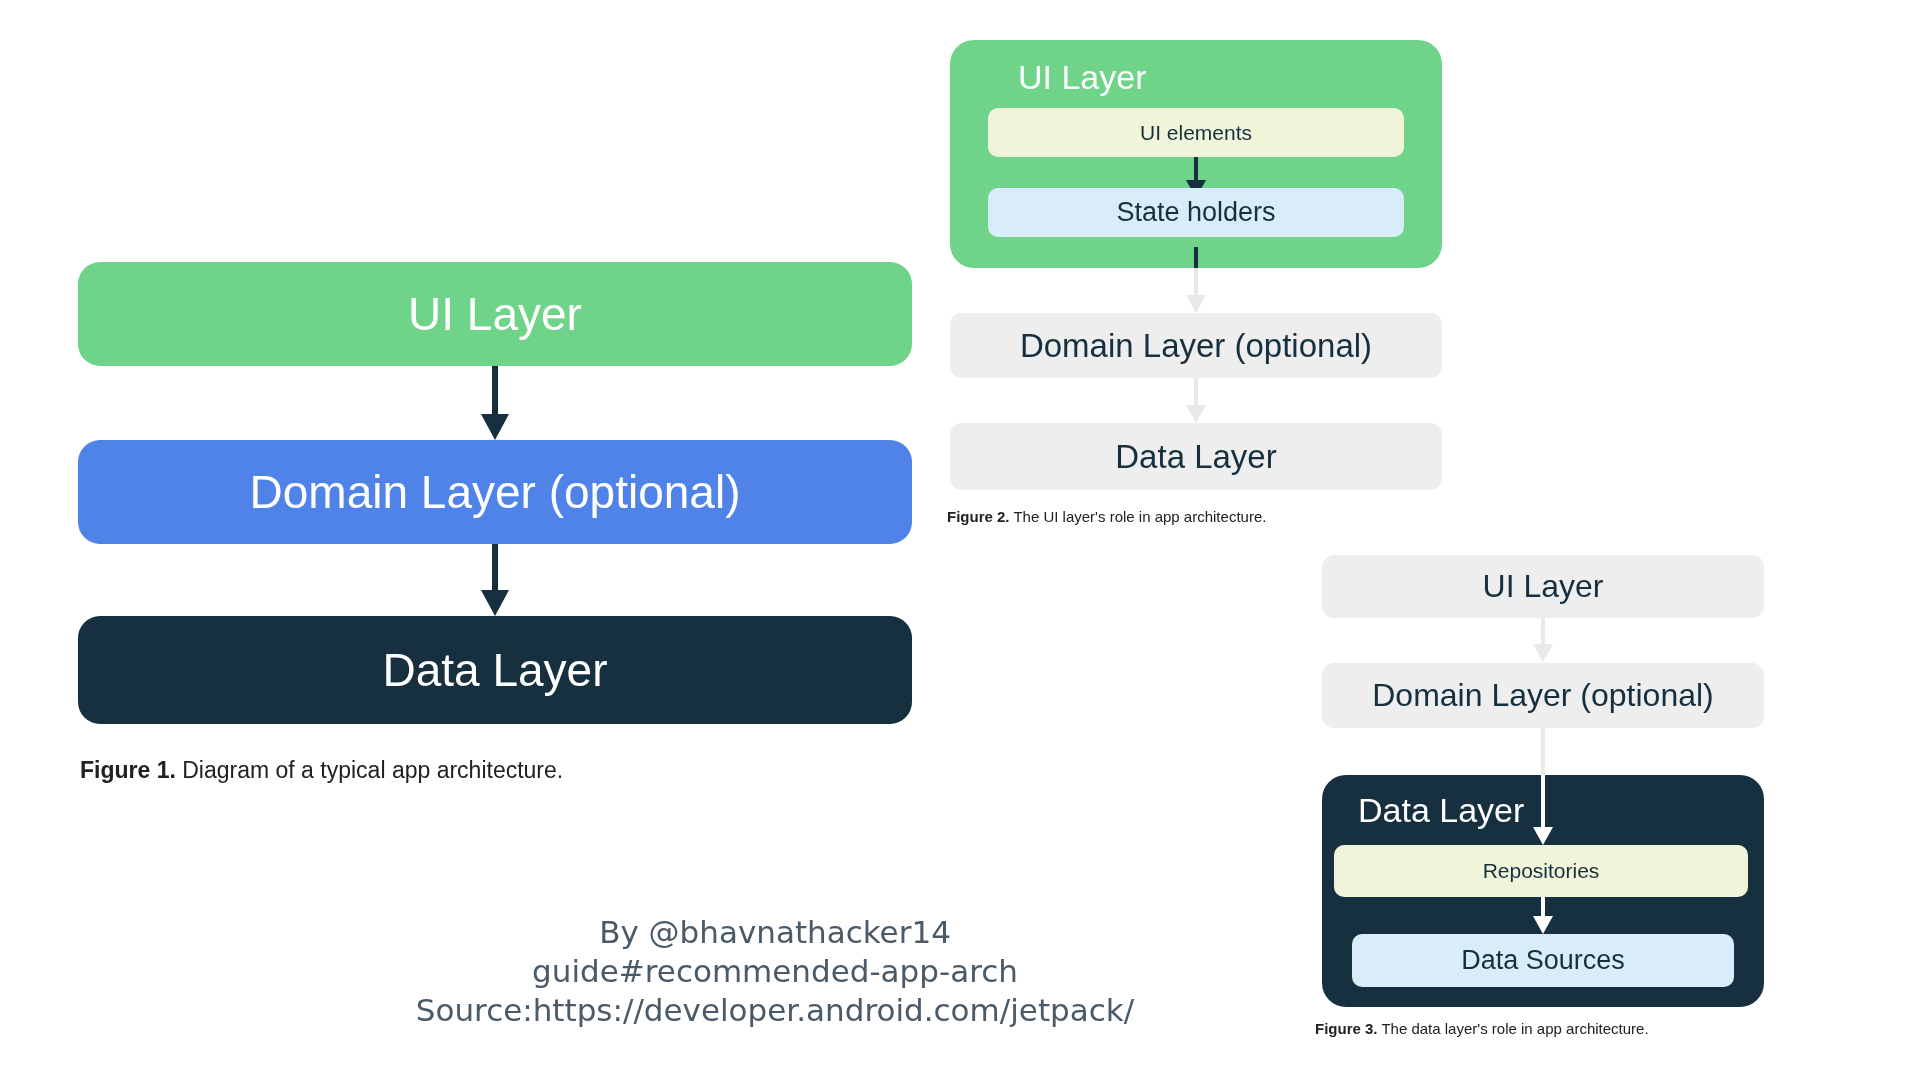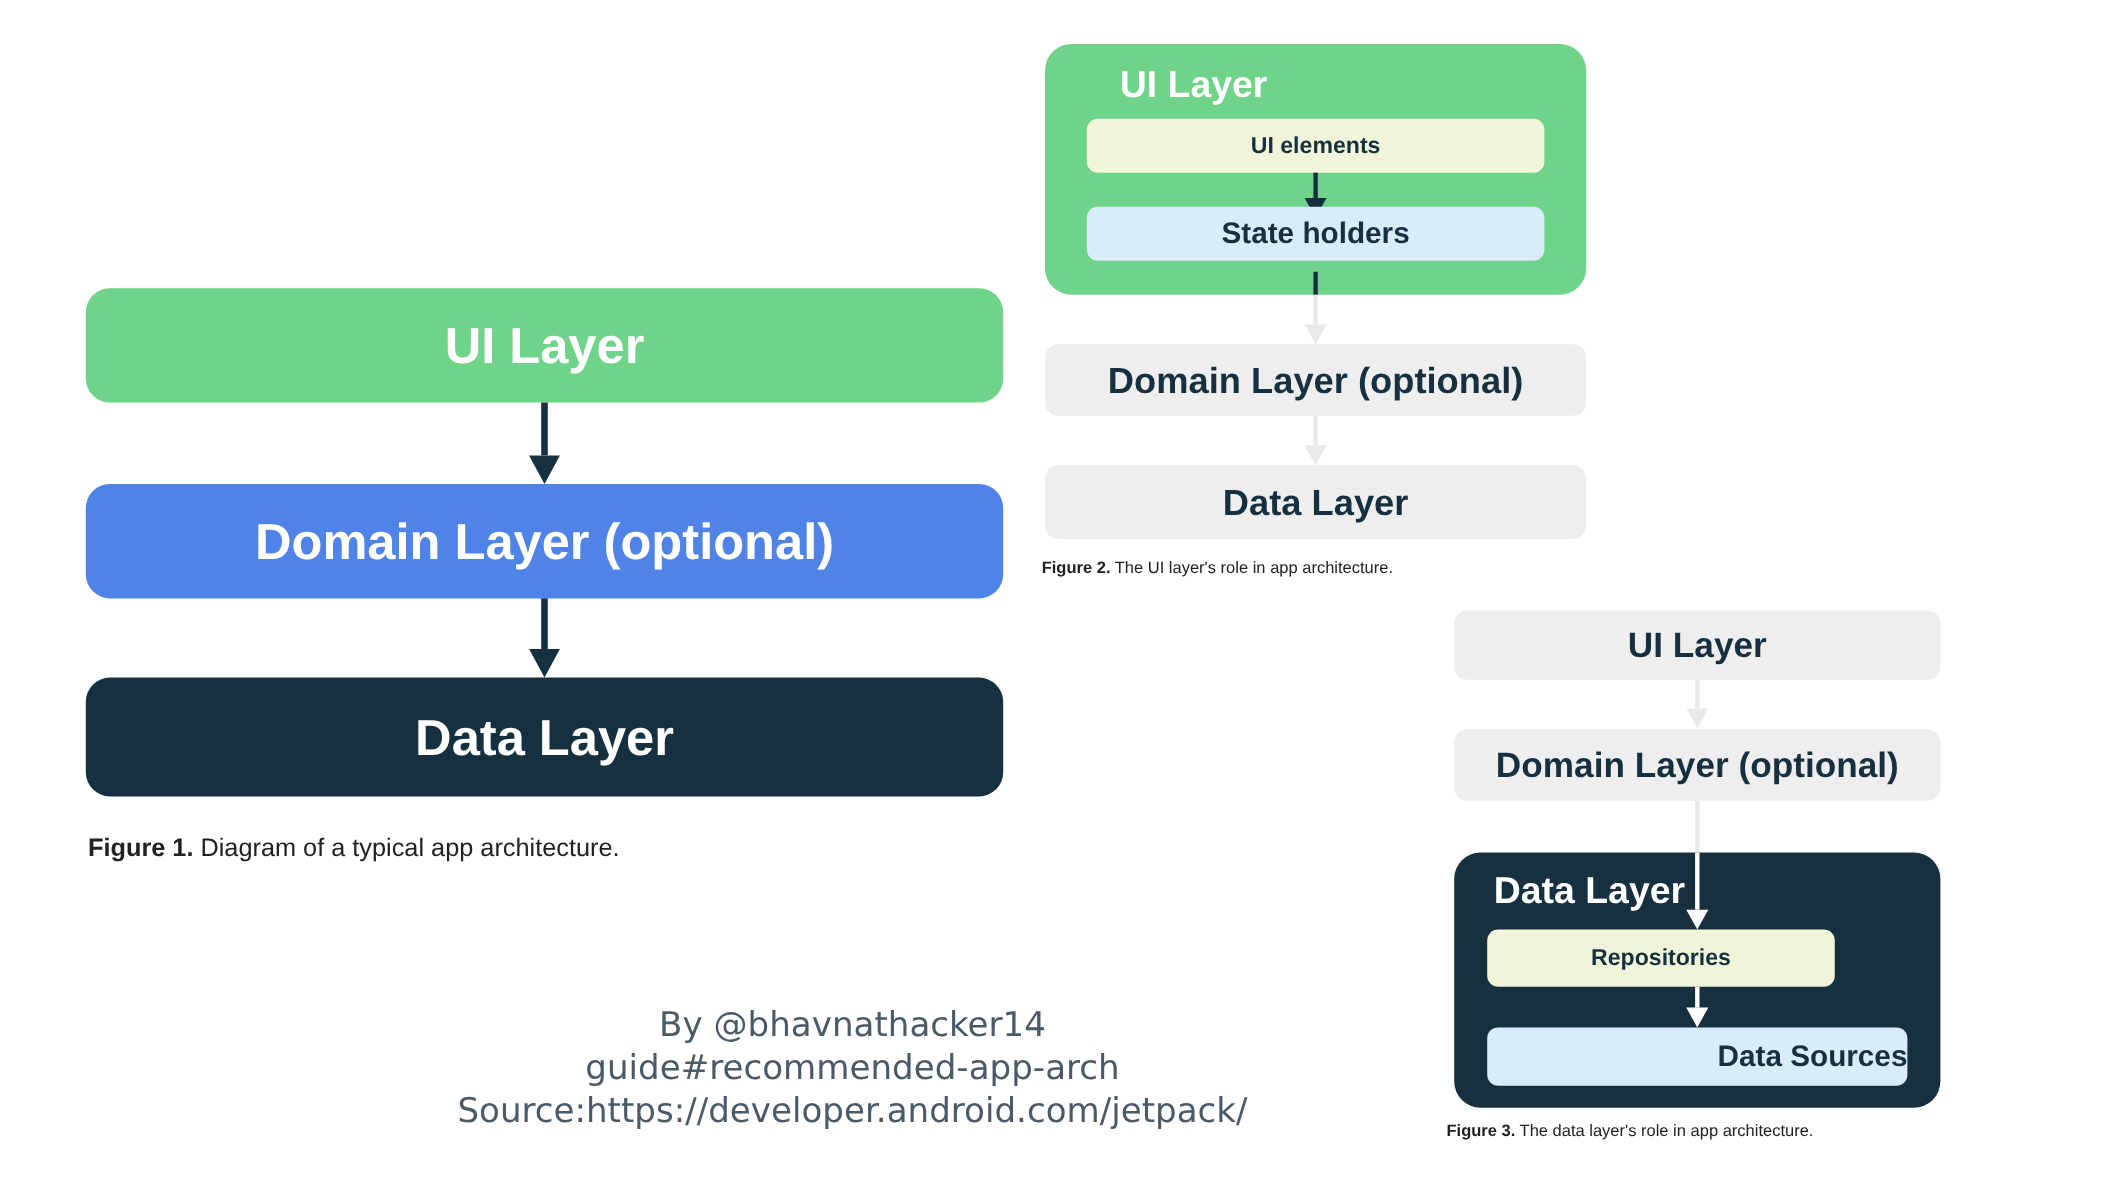--- a/index.html
+++ b/index.html
@@ -2,21 +2,21 @@
 <html style="--green: #6fd389; --blue: #5083e7; --navy: #17303f; --cream: #f0f5d9; --lightblue: #d9ecfa; --graybox: #eeeeef; --arrowgray: #e8e9e9; --captiontext: #202124; --attributiontext: #4a5a68;"><head>
 <meta charset="utf-8">
 <style>
   * { margin:0; padding:0; box-sizing:border-box; }
   html,body { width:1920px; height:1080px; background:#ffffff; overflow:hidden;
               font-family:"Liberation Sans", sans-serif; }
   .canvas { position:relative; width:1920px; height:1080px; background:#ffffff; }
   .abs { position:absolute; }
 
   .box { position:absolute; display:flex; align-items:center; justify-content:center;
-         text-align:center;font-weight:bold; }
+         text-align:center; }
   .big-box { border-radius:22px; font-size:46px; color:#ffffff; }
   .green-bg  { background:var(--green,#6fd389); }
   .blue-bg   { background:var(--blue,#5083e7); }
   .navy-bg   { background:var(--navy,#17303f); }
   .gray-box  { background:var(--graybox,#eeeeef); border-radius:12px;
                color:var(--navy,#17303f); }
   .cream-box { background:var(--cream,#f0f5d9); border-radius:10px;
                color:var(--navy,#17303f); font-size:21px; }
   .lblue-box { background:var(--lightblue,#d9ecfa); border-radius:10px;
                color:var(--navy,#17303f); font-size:27px; }
@@ -69,23 +69,23 @@
   #f2-caption   { left:947px; top:508px; }
 
   
   #f3-ui        { left:1322px; top:555px; width:442px; height:63px; font-size:32px; }
   #f3-arrow1    { left:1543px; top:618px; height:44px; }
   #f3-domain    { left:1322px; top:663px; width:442px; height:65px; font-size:32px; }
   #f3-stem      { left:1543px; top:728px; height:47px; background:var(--arrowgray,#e8e9e9); }
   #f3-container { left:1322px; top:775px; width:442px; height:232px; border-radius:24px; }
   #f3-label     { left:36px; top:16px; }
   #f3-arrow-in1 { left:221px; top:0px;   height:70px; }
-  #f3-repos     { left:30px;  top:70px;  width:316px; height:52px; }
+  #f3-repos     { left:12px;  top:70px;  width:414px; height:52px; }
   #f3-arrow-in2 { left:221px; top:122px; height:37px; }
-  #f3-sources   { left:30px;  top:159px; width:382px; height:53px;justify-content:flex-end; }
+  #f3-sources   { left:30px;  top:159px; width:382px; height:53px; }
   #f3-caption   { left:1315px; top:1020px; }
 
   
   #attribution { left:390px; top:913px; width:770px; text-align:center;
                  font-family:"DejaVu Sans", sans-serif;
                  font-size:31px; line-height:39px; color:var(--attributiontext,#4a5a68); }
 </style>
 </head>
 <body>
 

